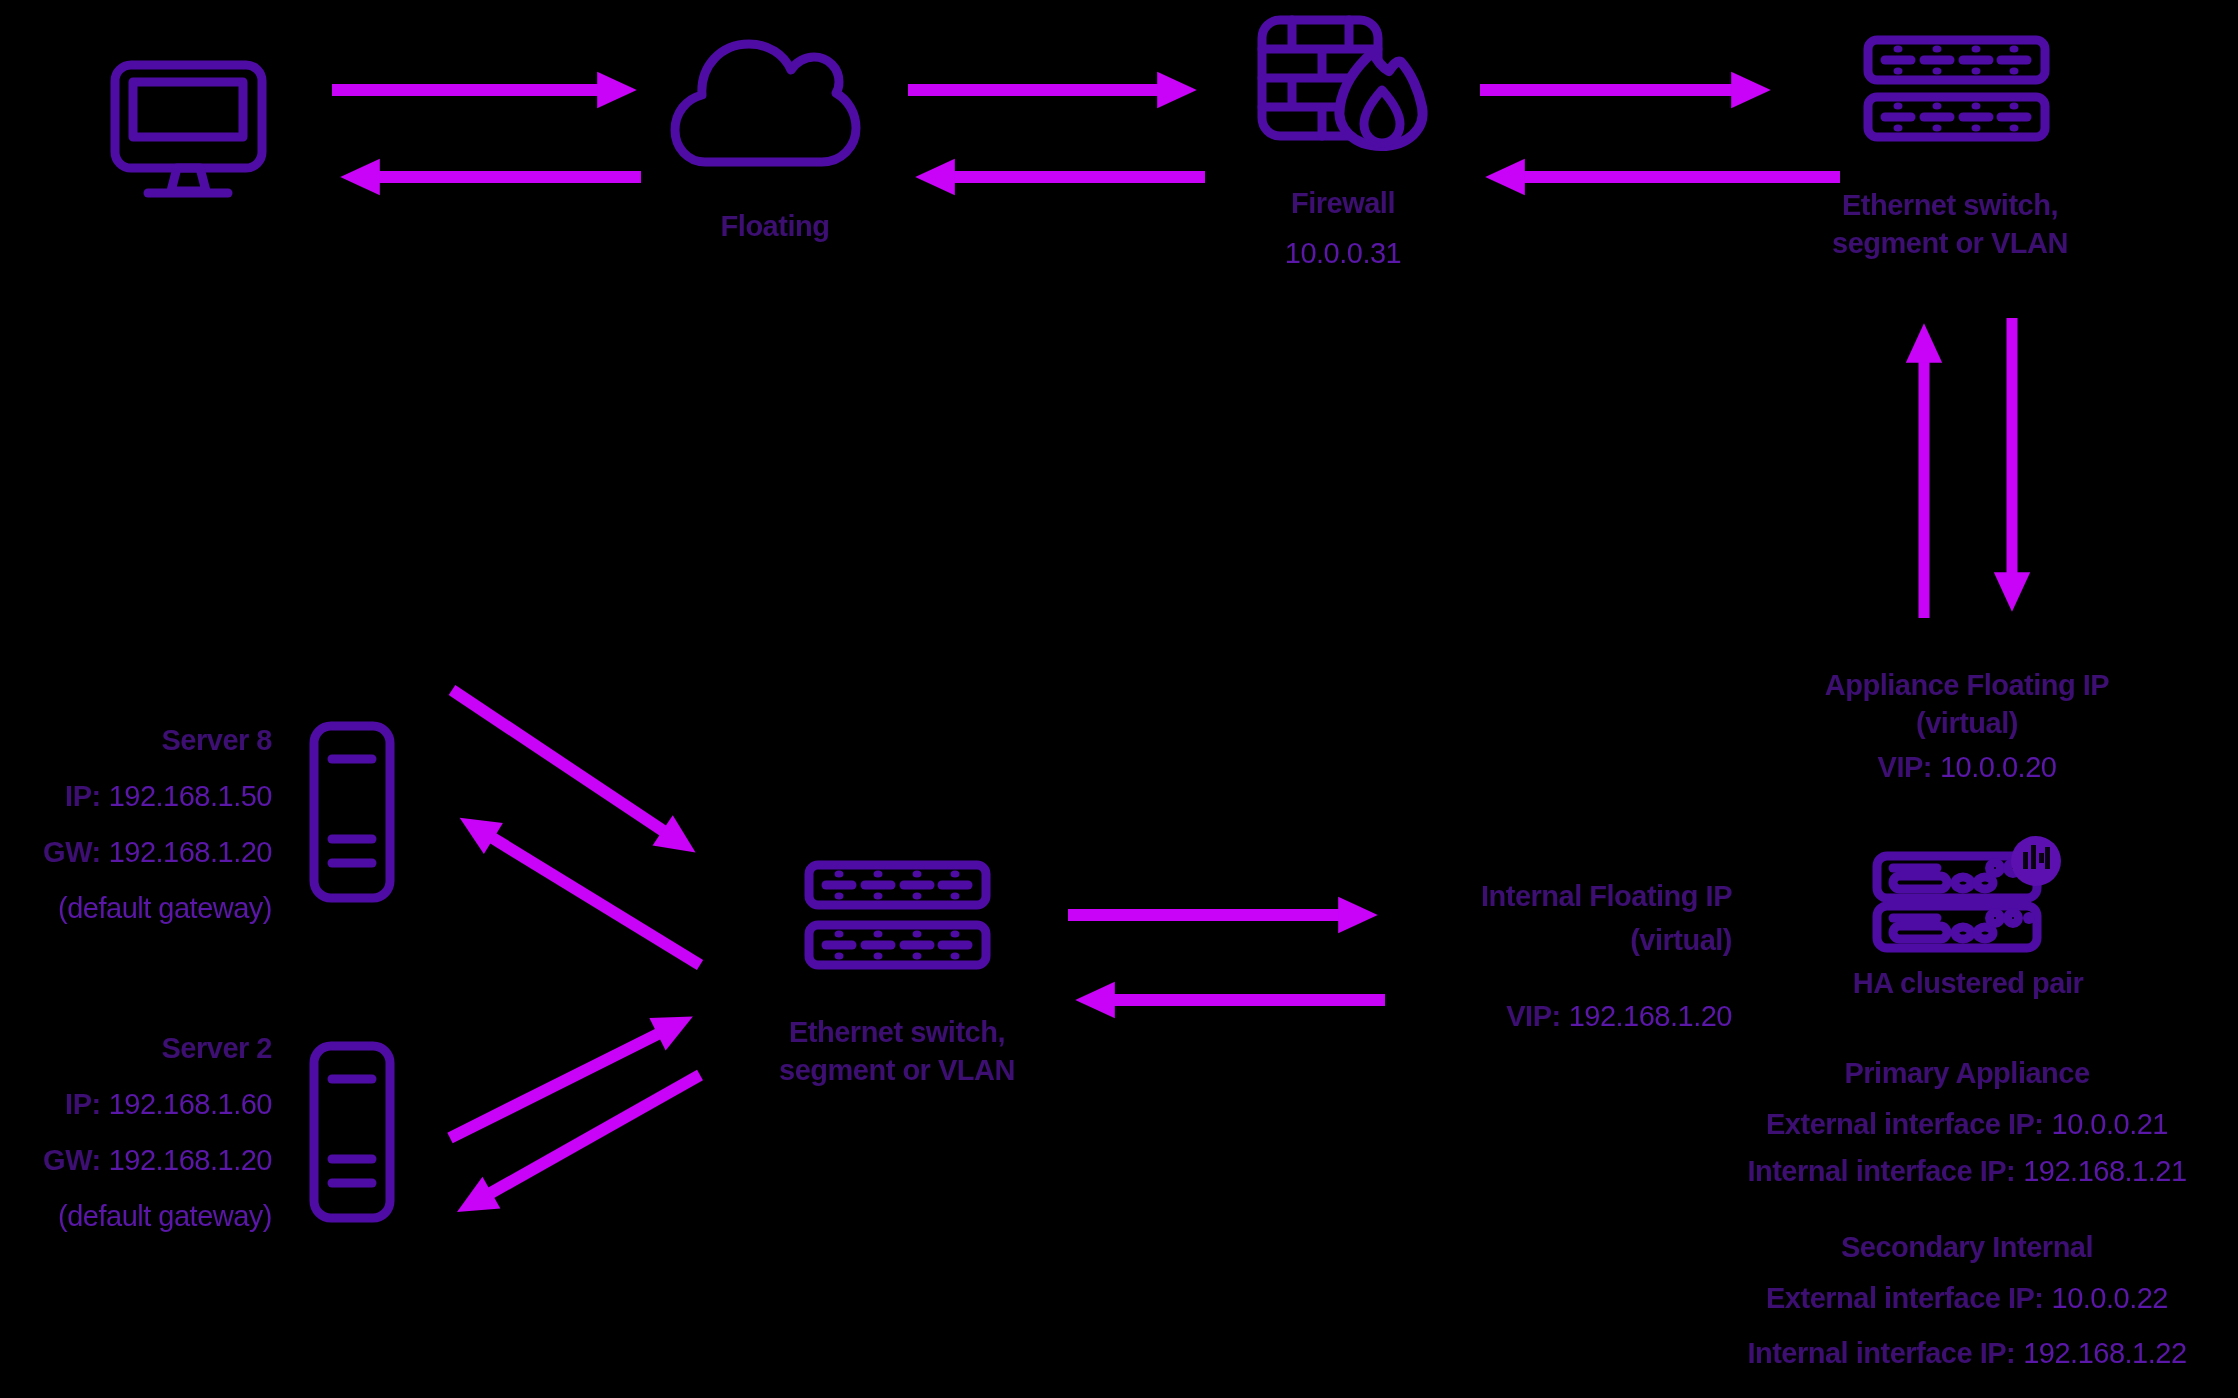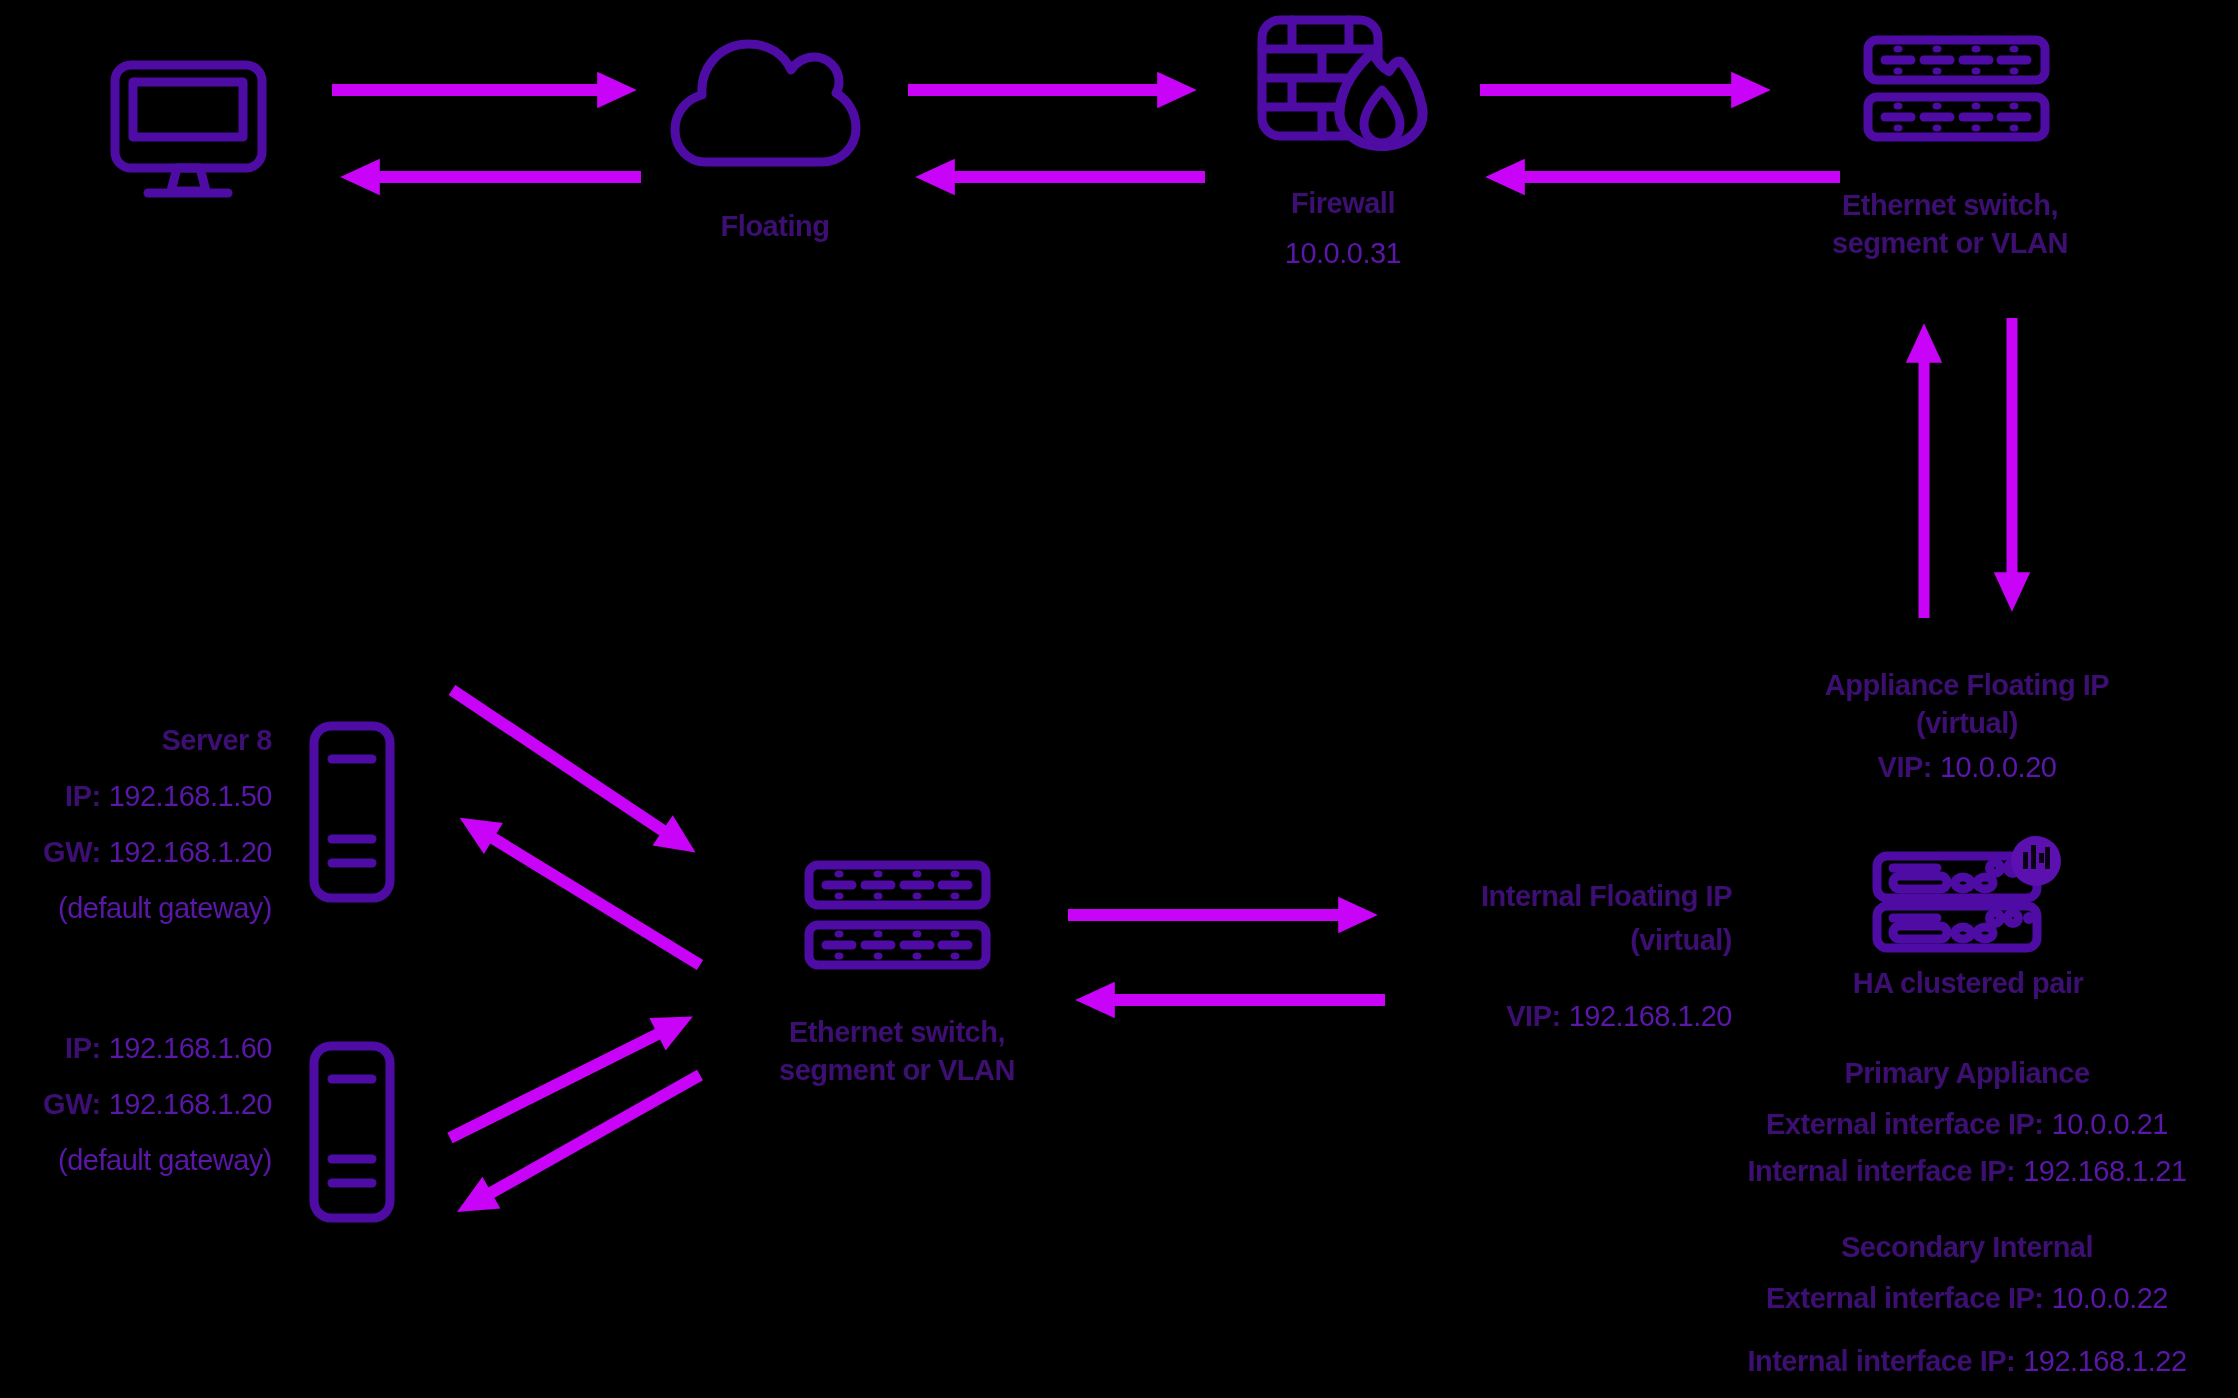--- a/index.html
+++ b/index.html
@@ -174,21 +174,21 @@
     <div style="margin-top:5px;">
       <span>Internal interface IP:</span><span class="val">192.168.1.21</span>
     </div>
   </div>
 
   <div class="t c" style="left:1712px;top:1226px;width:510px;line-height:42px;">
     <div>Secondary Internal</div>
     <div style="margin-top:9px;">
       <span>External interface IP:</span><span class="val">10.0.0.22</span>
     </div>
-    <div style="margin-top:21px;">
+    <div style="margin-top:13px;">
       <span>Internal interface IP:</span><span class="val">192.168.1.22</span>
     </div>
   </div>
 
   <div class="t r" style="left:1232px;top:874px;width:500px;line-height:44px;">
     <div>Internal Floating IP</div>
     <div>(virtual)</div>
     <div style="margin-top:32px;">
       <span>VIP:</span><span class="val">192.168.1.20</span>
     </div>
@@ -204,20 +204,21 @@
     <div>
       <span>IP:</span><span class="val">192.168.1.50</span>
     </div>
     <div>
       <span>GW:</span><span class="val">192.168.1.20</span>
     </div>
     <div class="val">(default gateway)</div>
   </div>
 
   <div class="t r" style="left:10px;top:1020px;width:262px;line-height:56px;">
+    <div>Server 2</div>
     <div>
       <span>IP:</span><span class="val">192.168.1.60</span>
     </div>
     <div>
       <span>GW:</span><span class="val">192.168.1.20</span>
     </div>
     <div class="val">(default gateway)</div>
   </div>
 
 </div>

